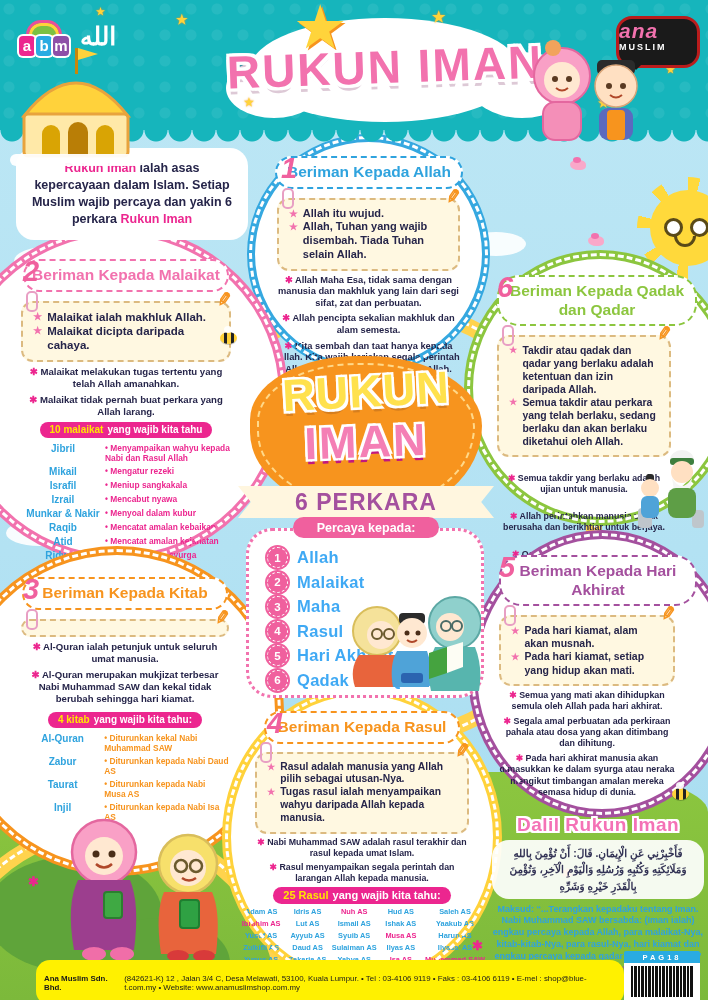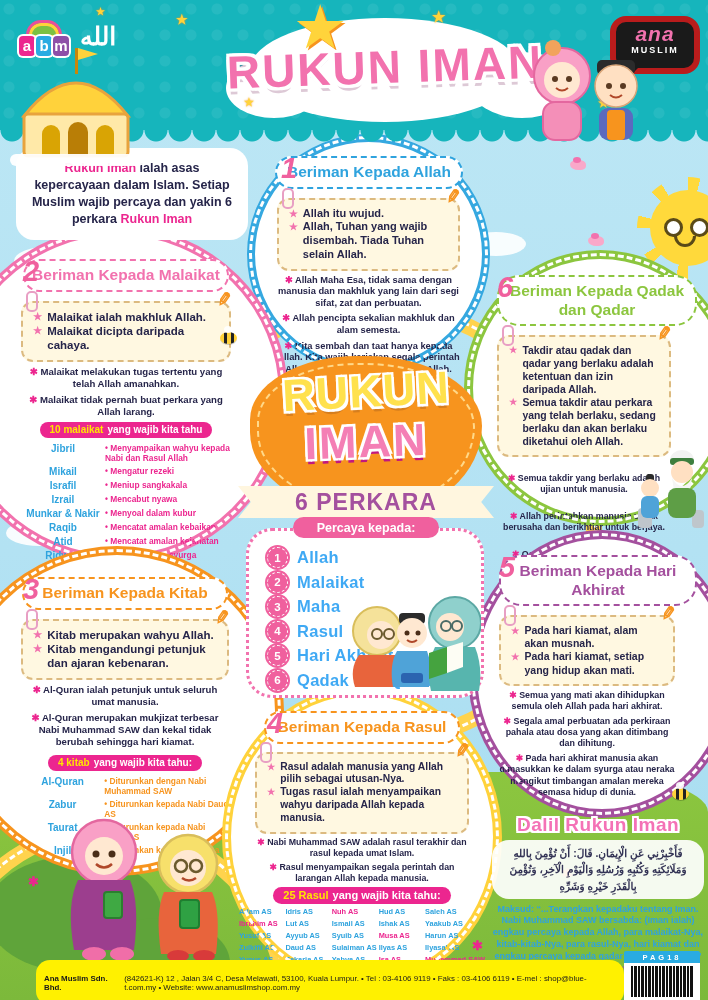--- a/index.html
+++ b/index.html
@@ -31,22 +31,22 @@
   .abm{position:absolute;left:16px;top:20px;z-index:6;width:56px;text-align:center;}
   .abm .rainbow{width:30px;height:15px;margin:0 auto;border-radius:15px 15px 0 0;
     border:3px solid #E94F9A;border-bottom:none;box-shadow:inset 0 0 0 3px #FFD23B;background:#7BC143;}
   .abm .tiles{display:flex;justify-content:center;gap:1px;margin-top:-2px;}
   .abm .tiles span{display:block;width:16px;height:20px;border-radius:4px;color:#fff;font-size:15px;line-height:20px;
     box-shadow:0 0 0 2px #fff;}
   .abm .tiles span:nth-child(1){background:#EC268F;}
   .abm .tiles span:nth-child(2){background:#29ABE2;}
   .abm .tiles span:nth-child(3){background:#8E4FA8;}
   
-  .ana{position:absolute;right:8px;top:16px;width:78px;height:46px;background:#1A1A1A;border:6px solid #b91c1c;
-    border-radius:16px;z-index:6;text-align:center;color:#fff;}
+  .ana{position:absolute;right:8px;top:16px;width:78px;height:46px;background:#1A1A1A;border:3px solid #b91c1c;
+    border-radius:16px;z-index:6;color:#fff;}
   .ana::after{content:'';position:absolute;left:10px;bottom:-12px;border:7px solid transparent;border-top-color:#1A1A1A;}
   .ana .a1{color:#F272AE;font-size:21px;font-style:italic;line-height:24px;letter-spacing:1px;}
   .ana .a2{font-size:9px;letter-spacing:2px;line-height:8px;}
   
   .mosque{position:absolute;left:2px;top:46px;z-index:6;}
   .kids{position:absolute;left:515px;top:24px;z-index:6;}
   
   .intro{position:absolute;left:16px;top:148px;width:232px;background:#fff;border-radius:18px;z-index:4;
     padding:12px 10px;box-sizing:border-box;text-align:center;font-size:12.5px;line-height:1.35;color:#26254A;}
   .pink-t{color:#EC268F;}
@@ -88,21 +88,21 @@
   .s4 .shead{width:180px;} .s4 .snum{left:16px;} .s4 .note{font-size:10.3px;margin:8px 4px 0;}
   .s4 .fpt{font-size:8.8px;margin:3px 2px;}
   .s4 .lbadge{margin:2px auto 3px;font-size:11px;}
   .s5{left:468px;top:530px;width:268px;height:288px;border:9px solid #A4509E;--c:#A4509E;padding:16px 52px 0 22px;}
   .s5 .shead{width:182px;} .s5 .snum{left:0px;} .s5 .note{font-size:10.5px;}
   .s5 .fpt{font-size:8.9px;margin:4px 0;}
   .s6{left:464px;top:250px;width:272px;height:276px;border:9px solid #8CC63F;--c:#8CC63F;padding:16px 56px 0 24px;}
   .s6 .shead{width:184px;} .s6 .snum{left:0px;} .s6 .note{font-size:10.4px;}
   .s6 .fpt{font-size:8.8px;margin:16px 0;}
   
-  .rgrid{display:grid;grid-template-columns:repeat(5,1fr);gap:3px 2px;margin:2px -12px 0;}
+  .rgrid{display:grid;grid-template-columns:repeat(5,1fr);gap:3px 2px;margin:2px -12px 0;text-align:center;}
   .rname{color:#2FA3DE;font-size:7.4px;white-space:nowrap;}
   .rname.hl{color:#EC268F;}
   .ulul{position:relative;background:#FFF8E1;border-radius:12px;margin:7px -4px 0;padding:9px 4px 5px;}
   .ulul-pill{position:absolute;top:-8px;left:50%;transform:translateX(-50%);background:#F0609E;color:#fff;
     border-radius:9px;font-size:9px;padding:1.5px 12px;white-space:nowrap;}
   .ulul-items{display:flex;flex-wrap:wrap;justify-content:center;column-gap:14px;row-gap:1px;margin-top:3px;}
   .uitem{color:#B84C9E;font-size:8.4px;}
   .uitem::before{content:'•  ';}
   
   .logo-blob{position:absolute;left:250px;top:356px;width:232px;height:158px;background:#F7941E;z-index:4;
@@ -416,37 +416,33 @@
   </div>
 
   <div class="circle s3">
     <div class="shead-wrap">
       <span class="snum">3</span>
       <div class="shead">Beriman Kepada Kitab</div>
     </div>
     <div class="note">
       <span class="clip"></span>
       <span class="pencil">✎</span>
-      <div>
-          <div class="npt">Kitab merupakan wahyu Allah.</div>
-          <div class="npt">Kitab mengandungi petunjuk dan ajaran kebenaran.</div>
-        </div>
     </div>
     <div>
         <div class="fpt">Al-Quran ialah petunjuk untuk seluruh umat manusia.</div>
         <div class="fpt">Al-Quran merupakan mukjizat terbesar Nabi Muhammad SAW dan kekal tidak berubah sehingga hari kiamat.</div>
       </div>
     <div class="lbadge">
       <span class="hlv">4 kitab</span>
       <span>yang wajib kita tahu:</span>
     </div>
     <div>
         <div class="prow">
         <div class="pname">Al-Quran</div>
-        <div class="pduty orgd">Diturunkan dengan Nabi Muhammad SAW</div>
+        <div class="pduty orgd">Diturunkan kekal Nabi Muhammad SAW</div>
       </div>
         <div class="prow">
         <div class="pname">Zabur</div>
         <div class="pduty orgd">Diturunkan kepada Nabi Daud AS</div>
       </div>
         <div class="prow">
         <div class="pname">Taurat</div>
         <div class="pduty orgd">Diturunkan kepada Nabi Musa AS</div>
       </div>
         <div class="prow">

